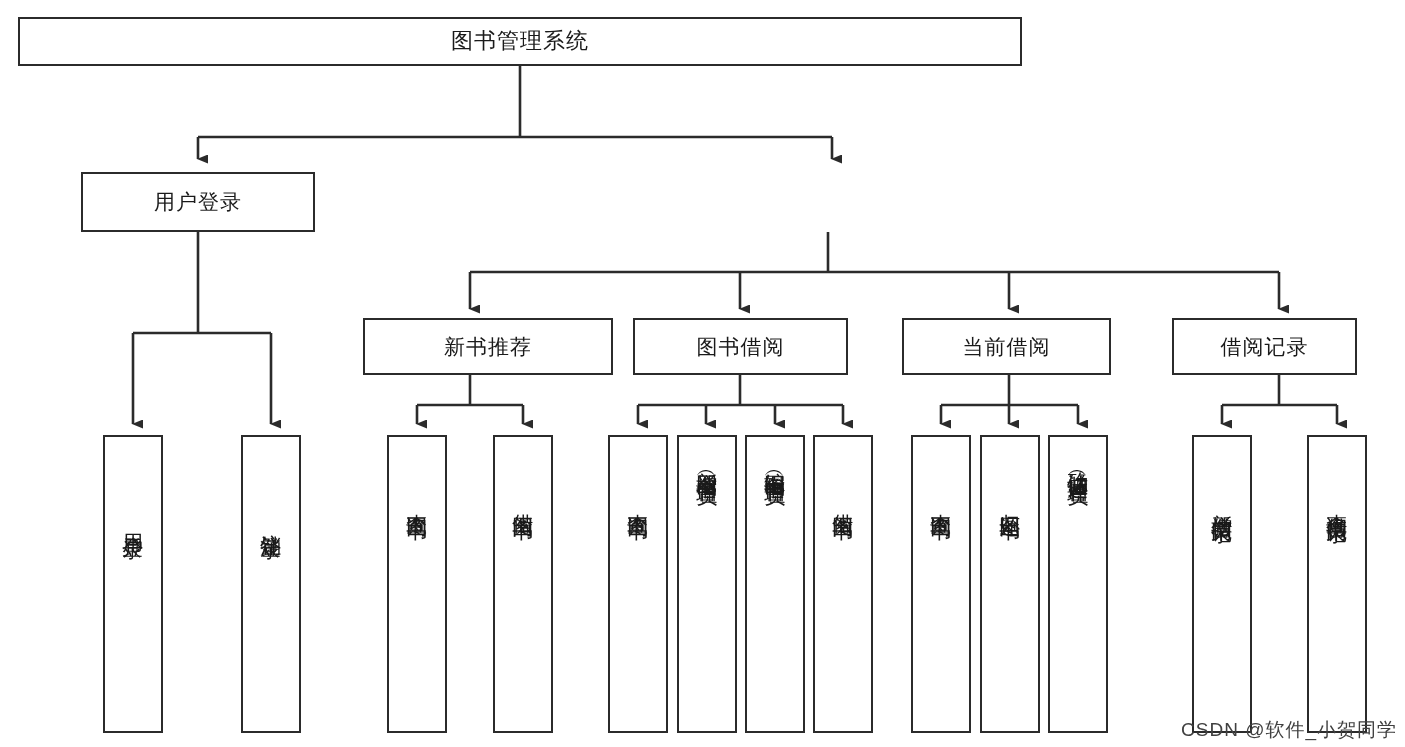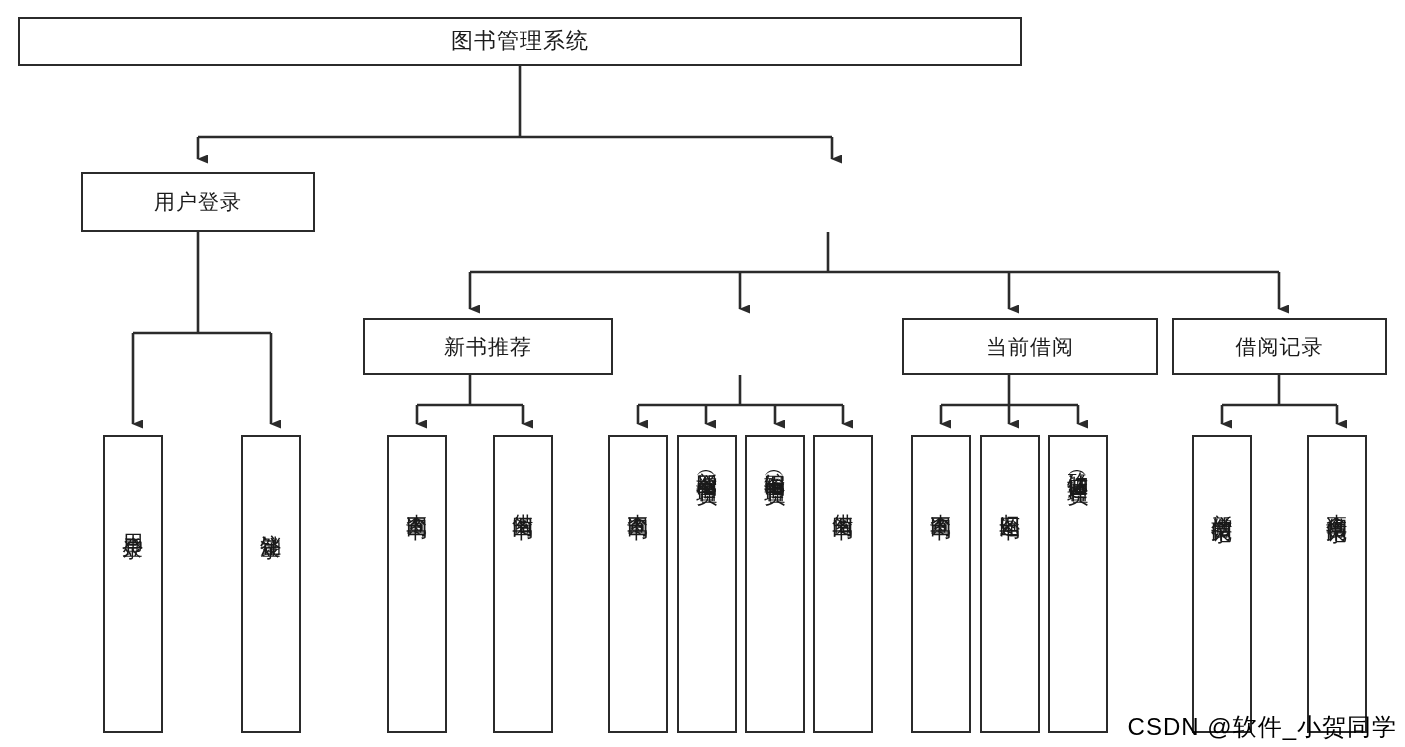--- a/index.html
+++ b/index.html
@@ -41,22 +41,22 @@
     white-space:nowrap;
     letter-spacing:2px;
   }
   .leaf.mid .vtext{margin-top:72px;}
   .leaf.midlow .vtext{margin-top:52px;}
   .leaf.high .vtext{margin-top:10px;}
   .watermark{
     position:absolute;
     right:8px;
     bottom:4px;
-    font-size:24px;
-    color:#000000;
+    font-size:19px;
+    color:#404040;
     letter-spacing:1px;
     white-space:nowrap;
   }
 </style>
 </head>
 <body>
 
 <div id="canvas">
 
   <svg id="wires" viewBox="0 0 1405 747">
@@ -113,24 +113,27 @@
     <span>图书管理系统</span>
   </div>
 
   <div class="node horiz" style="left:81px;top:172px;width:234px;height:60px;">
     <span>用户登录</span>
   </div>
 
   <div class="node horiz" style="left:363px;top:318px;width:250px;height:57px;">
     <span>新书推荐</span>
   </div>
-  <div class="node horiz" style="left:902px;top:318px;width:256px;height:57px;">
+  <div class="node horiz" style="left:633px;top:318px;width:215px;height:57px;">
+    <span>图书借阅</span>
+  </div>
+  <div class="node horiz" style="left:902px;top:318px;width:209px;height:57px;">
     <span>当前借阅</span>
   </div>
-  <div class="node horiz" style="left:1172px;top:318px;width:215px;height:57px;">
+  <div class="node horiz" style="left:1172px;top:318px;width:185px;height:57px;">
     <span>借阅记录</span>
   </div>
 
   <div class="node leaf mid" style="left:103px;top:435px;width:60px;height:298px;">
     <span class="vtext">用户登录</span>
   </div>
   <div class="node leaf mid" style="left:241px;top:435px;width:60px;height:298px;">
     <span class="vtext">注销登录</span>
   </div>
 

